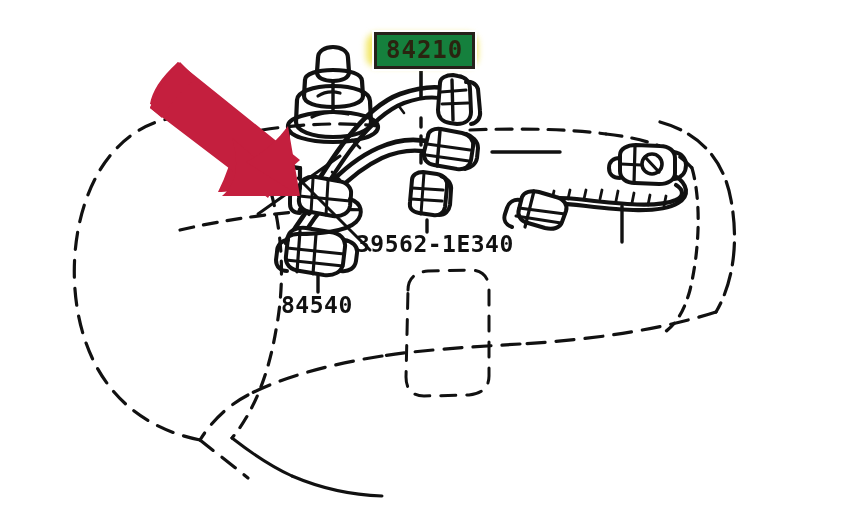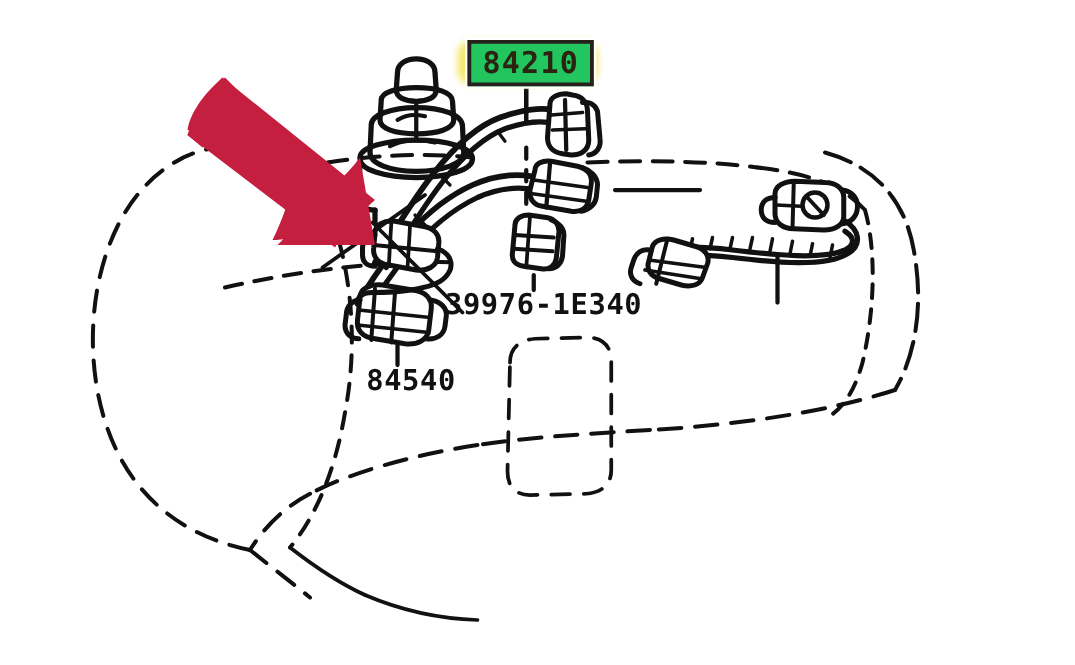--- a/index.html
+++ b/index.html
@@ -30,21 +30,21 @@
     position: absolute;
     font-family: "DejaVu Sans Mono", monospace;
     font-weight: bold;
     font-size: 23px;
     letter-spacing: 0.5px;
     color: #111111;
     white-space: nowrap;
     line-height: 1;
   }
   .part-label.highlighted {
-    background: #22c55e;
+    background: #15803d;
     border: 3px solid #26211a;
     color: #2a2410;
     padding: 3px 9px 4px 9px;
     font-size: 24px;
     letter-spacing: 1px;
     box-shadow: 0 0 0 2px #ffffff;
   }
   .hl-glow {
     position: absolute;
     background: #f3e86a;
@@ -306,18 +306,18 @@
 
       <path d="M 150 108 C 156 92 166 76 180 62 L 196 78 C 182 90 170 104 162 118 Z" fill="#c41f3e"></path>
     </g>
 
   </svg>
 
   <div class="hl-glow" style="left:366px; top:33px; width:112px; height:34px;"></div>
 
   <div class="part-label highlighted" style="left:374px; top:32px; z-index:3;">84210</div>
 
-  <div class="part-label" style="left:356px; top:233px;">39976-1E340</div>
-
-  <div class="part-label" style="left:281px; top:294px;margin-left:12px;">84540</div>
+  <div class="part-label" style="left:356px; top:233px;">39562-1E340</div>
+
+  <div class="part-label" style="left:281px; top:294px;">84540</div>
 
 
 </div>
 
 </body></html>

